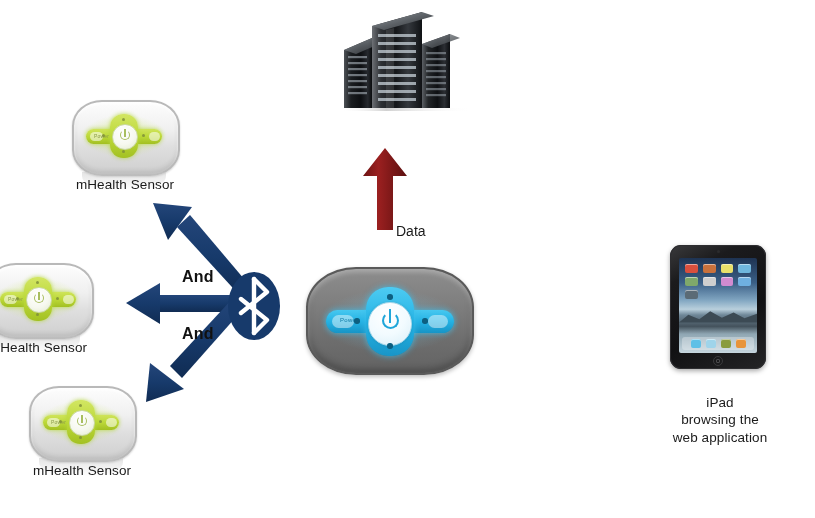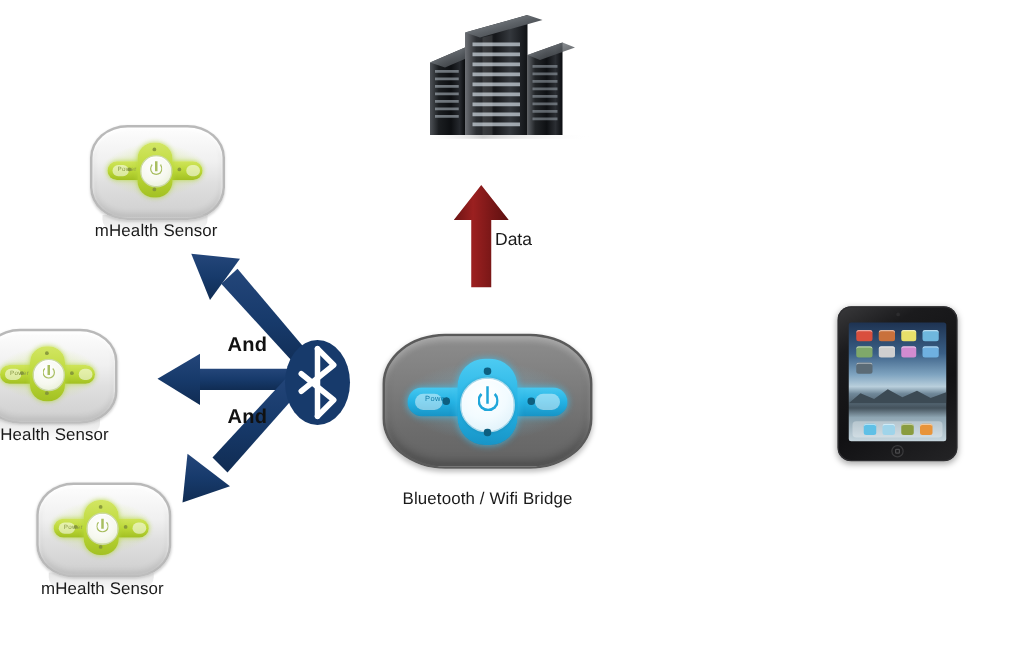--- a/index.html
+++ b/index.html
@@ -40,20 +40,21 @@
     font-size: 16px;
     font-weight: bold;
     color: #111111;
     letter-spacing: 0.2px;
   }
   .label-data {
     position: absolute;
     font-family: "Liberation Sans", sans-serif;
     font-size: 14px;
     color: #1a1a1a;
+    margin-top: 40px;
   }
   .label-internet {
     position: absolute;
     font-family: "Liberation Sans", sans-serif;
     font-size: 14px;
     color: #8B1A1A;
     letter-spacing: 0.1px;
   }
 
   
@@ -586,21 +587,20 @@
     <div class="cross-v"></div>
     <div class="pill-l"></div>
     <div class="powertext">Power</div>
     <div class="pill-r"></div>
     <div class="pwr"></div>
     <div class="dot d-top"></div>
     <div class="dot d-bot"></div>
     <div class="dot d-left"></div>
     <div class="dot d-right"></div>
   </div>
-  <div class="caption" style="left:300px; top:390px; width:180px;">Bluetooth / Wifi Bridge</div>
 
 
   <div class="ipad" style="left:670px; top:245px;">
     <div class="bezel"></div>
     <div class="cam"></div>
     <div class="screen">
       <div class="mountain"></div>
       <div class="icongrid">
         <i style="background:#d94f3d"></i>
         <i style="background:#c9713c"></i>
@@ -618,14 +618,17 @@
       <div class="dock">
         <i style="background:#5fc0e6"></i>
         <i style="background:#9fd4ea"></i>
         <i style="background:#8a9c3f"></i>
         <i style="background:#e8943a"></i>
       </div>
     </div>
     <div class="home"></div>
   </div>
 
+  <div class="caption multiline" style="left:650px; top:394px; width:140px;">iPad
+browsing the
+web application</div>
 
 </div>
 
 </body></html>

